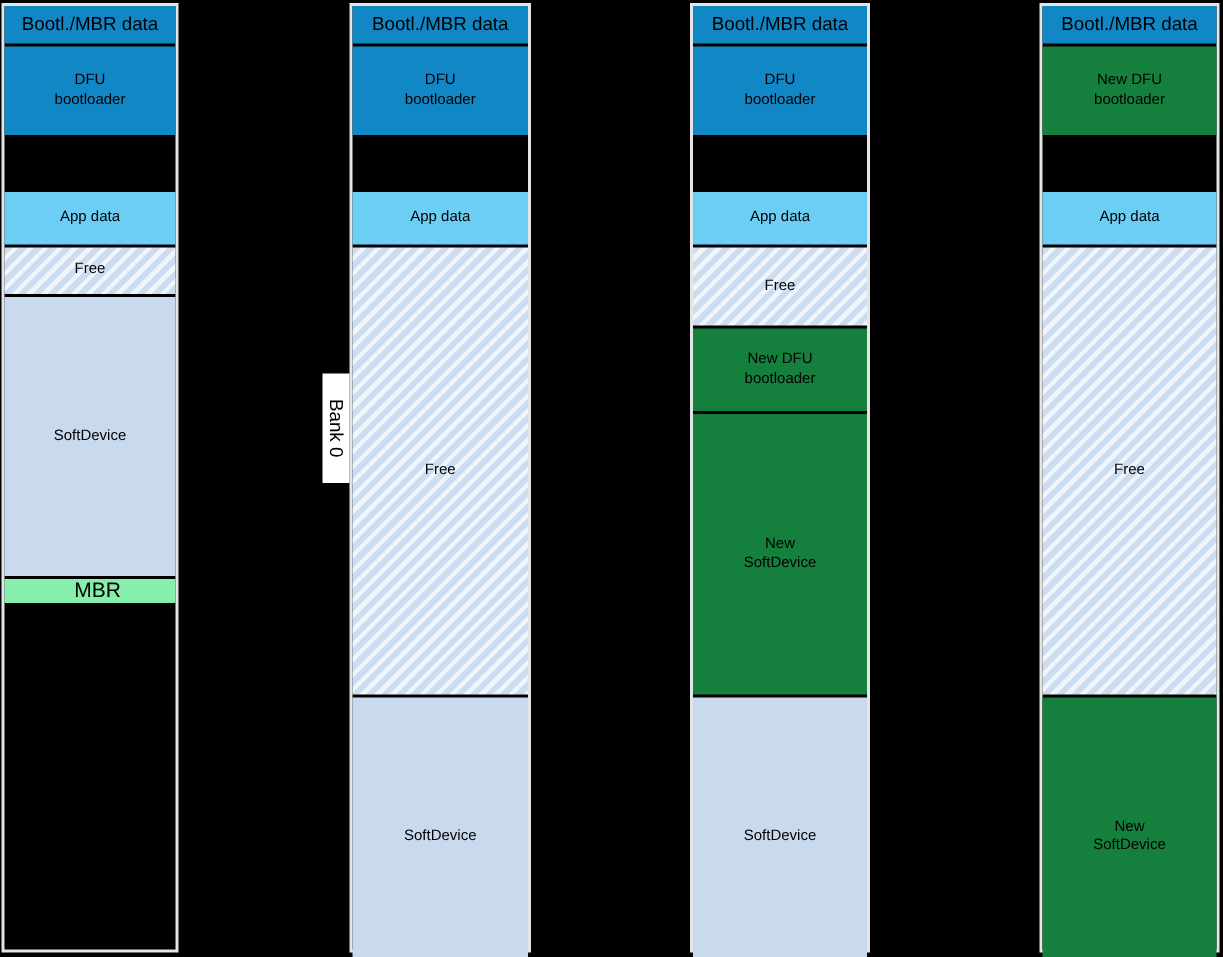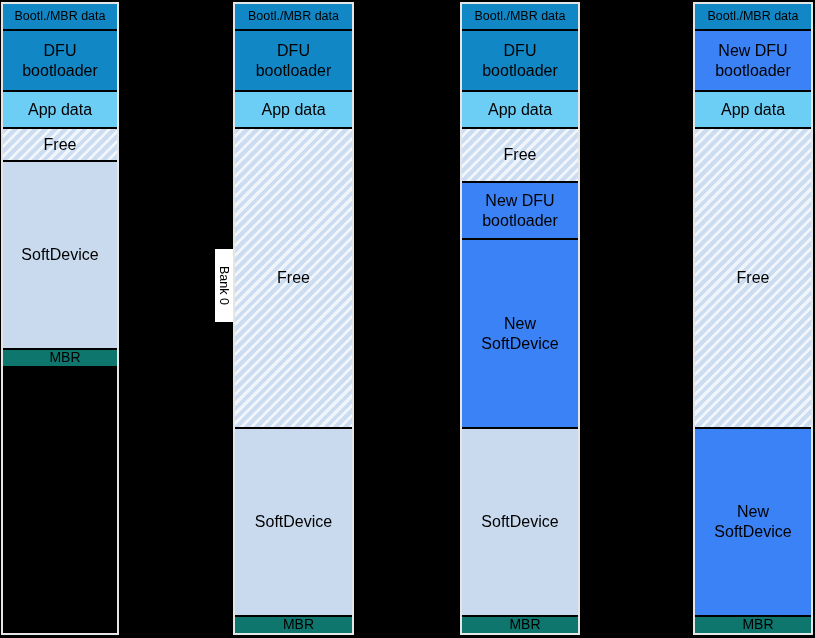--- a/index.html
+++ b/index.html
@@ -31,29 +31,29 @@
   #col2 { left: 233px; width: 121px; }
   #col3 { left: 460px; width: 120px; }
   #col4 { left: 693px; width: 120px; }
 
   .seg {
     display: flex;
     align-items: center;
     justify-content: center;
     text-align: center;
     white-space: pre-line;
-    font-size: 16px;
+    font-size: 10px;
     line-height: 1.25;
     flex: 0 0 auto;
   }
   .c-dark   { background: #1287C6; }
-  .c-cyan   { background: #6CCEF5; }
+  .c-cyan   { background: #6CCEF5; margin-top: 36px; }
   .c-pale   { background: #C9DAEF; }
-  .c-mbr    { background: #0f766e; padding-left: 10px; }
-  .c-orange { background: #3b82f6; }
+  .c-mbr    { background: #86efac; padding-left: 10px; }
+  .c-orange { background: #15803d; }
   .c-free   {
     background: repeating-linear-gradient(
       135deg,
       #CDDDF1 0px, #CDDDF1 4px,
       #F0F5FB 4px, #F0F5FB 7px
     );
   }
   .t-header { font-size: 12.5px; }
   .t-mbr    { font-size: 14px; }
 

